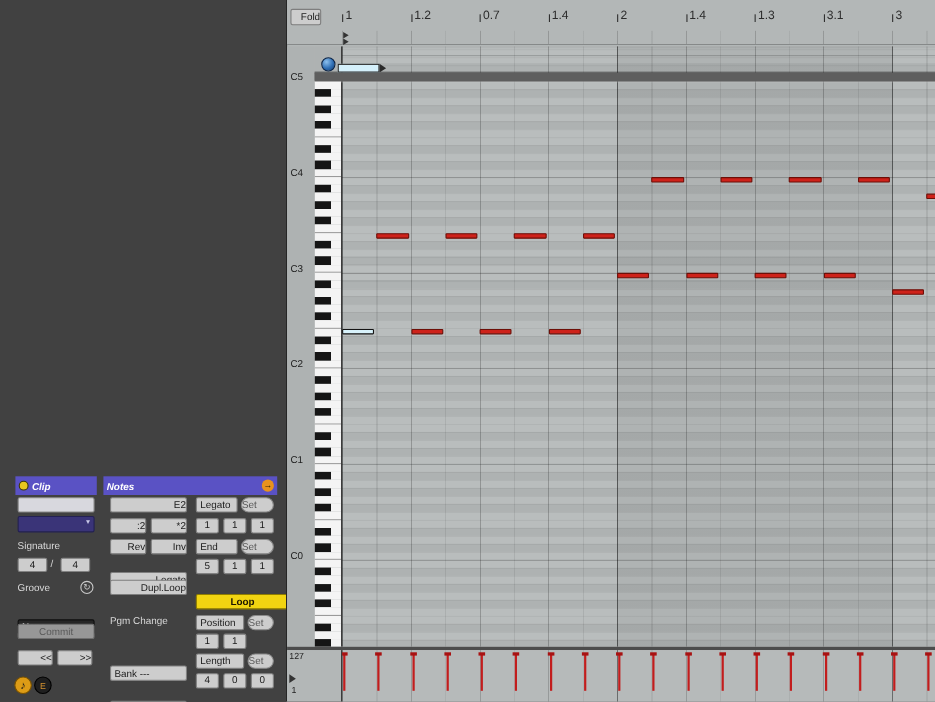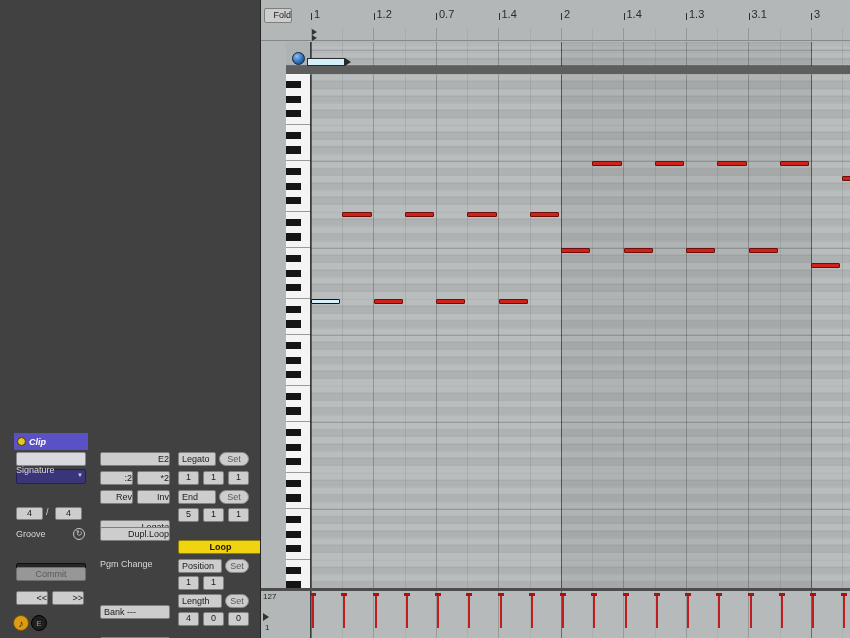--- a/index.html
+++ b/index.html
@@ -12,21 +12,21 @@
   .btn{background:#cdcdcd;border:1px solid #7e7e7e;border-radius:2px;color:#191919;
        font-size:9px;text-align:right;line-height:12px}
   .btn-disabled{background:#979797;border:1px solid #6f6f6f;border-radius:2px;color:#5a5a5a;
        font-size:9px;text-align:center;line-height:12px}
   .val{background:#cdcdcd;border:1px solid #828282;border-radius:2px;color:#191919;
        font-size:9px;text-align:center;line-height:11px}
   .lbl{color:#d8d8d8;font-size:9px}
   .lbl-box{background:#cdcdcd;border:1px solid #828282;border-radius:2px;color:#1c1c1c;
        font-size:9px;padding-left:3px;line-height:12px}
   .set-btn{background:#cdcdcd;border:1px solid #8a8a8a;border-radius:7px;color:#5a5a5a;
-       font-size:9px;text-align:center;line-height:12px}
+       font-size:9px;text-align:left;line-height:12px}
   .loop-btn{background:#f1d411;border:1px solid #8f7d00;border-radius:2px;color:#1c1600;
        font-size:9px;font-weight:bold;text-align:center;line-height:12px}
   .chooser{background:#cdcdcd;border:1px solid #828282;border-radius:2px;color:#1c1c1c;
        font-size:9px;padding-left:3px;line-height:12px;position:relative}
   .chooser-dark{background:#262626;border:1px solid #101010;border-radius:2px;color:#e2e2e2;
        font-size:9px;padding-left:3px;line-height:12px;position:relative}
   .chooser-dark .dd{position:absolute;right:2px;top:2px;font-size:6px;color:#999}
   .field{background:#d8d8de;border:1px solid #8a8a8a;border-radius:2px;font-size:9px;color:#222}
   .color-chooser{background:#3a3478;border:1px solid #232052;border-radius:2px;position:relative}
   .color-chooser .dd{position:absolute;right:2px;top:2px;font-size:6px;color:#c9c9e8}
@@ -90,21 +90,21 @@
 
   <div>
     <div class="panel-hdr abs" style="left:14px;top:433px;width:74px;height:17px">
       <span class="hdr-circle"></span>
       <span class="hdr-title">Clip</span>
     </div>
     <div class="field abs" style="left:16px;top:452px;width:70px;height:14px"></div>
     <div class="color-chooser abs" style="left:16px;top:469px;width:70px;height:15px">
       <span class="dd">▼</span>
     </div>
-    <div class="lbl abs" style="left:16px;top:465px">Signature</div>
+    <div class="lbl abs" style="left:16px;top:491px">Signature</div>
     <div class="val abs" style="left:16px;top:507px;width:27px;height:13px">4</div>
     <div class="lbl abs" style="left:46px;top:507px">/</div>
     <div class="val abs" style="left:55px;top:507px;width:27px;height:13px">4</div>
     <div class="lbl abs" style="left:16px;top:529px">Groove</div>
     <div class="groove-icon abs" style="left:73px;top:528px">
       <span>↻</span>
     </div>
     <div class="chooser-dark abs" style="left:16px;top:548px;width:70px;height:14px">
       <span>None</span>
       <span class="dd">▼</span>
@@ -114,20 +114,24 @@
     <div class="btn abs" style="left:52px;top:591px;width:32px;height:14px">&gt;&gt;</div>
     <div class="tab-icon tab-note abs" style="left:13px;top:615px">
       <span>♪</span>
     </div>
     <div class="tab-icon tab-env abs" style="left:31px;top:615px">
       <span>E</span>
     </div>
   </div>
 
   <div>
+    <div class="panel-hdr abs" style="left:94px;top:433px;width:158px;height:17px">
+      <span class="hdr-title">Notes</span>
+      <span class="hdr-arrow">→</span>
+    </div>
 
     <div class="btn abs" style="left:100px;top:452px;width:70px;height:14px">E2</div>
     <div class="btn abs" style="left:100px;top:471px;width:33px;height:14px">:2</div>
     <div class="btn abs" style="left:137px;top:471px;width:33px;height:14px">*2</div>
     <div class="btn abs" style="left:100px;top:490px;width:33px;height:14px">Rev</div>
     <div class="btn abs" style="left:137px;top:490px;width:33px;height:14px">Inv</div>
     <div class="btn abs" style="left:100px;top:520px;width:70px;height:14px">Legato</div>
     <div class="btn abs" style="left:100px;top:527px;width:70px;height:14px">Dupl.Loop</div>
     <div class="lbl abs" style="left:100px;top:559px">Pgm Change</div>
     <div class="chooser abs" style="left:100px;top:576px;width:70px;height:14px">
@@ -203,20 +207,28 @@
         </div>
     </div>
 
     <div id="marker-lane" class="abs" style="left:0;top:28px;width:590px;height:13px;background:#b3b7b7;border-bottom:1px solid rgba(0,0,0,0.25)">
       <div class="lane-stripes abs" style="left:50px;top:0;right:0;bottom:0"></div>
       <div class="tri-right abs" style="left:51px;top:1px"></div>
       <div class="tri-right abs" style="left:51px;top:7px"></div>
     </div>
 
     <div id="grid-region" class="abs" style="left:0;top:42px;width:590px;height:546px;overflow:hidden">
+      <div id="labels-col" class="abs" style="left:0;top:0;width:25px;height:546px;background:#aeb2b2">
+          <div class="key-label" style="top: 22.5px;">C5</div>
+          <div class="key-label" style="top: 109.5px;">C4</div>
+          <div class="key-label" style="top: 196.5px;">C3</div>
+          <div class="key-label" style="top: 283.5px;">C2</div>
+          <div class="key-label" style="top: 370.5px;">C1</div>
+          <div class="key-label" style="top: 457.5px;">C0</div>
+        </div>
       <div id="keys-col" class="abs" style="left:25px;top:0;width:25px;height:546px;background:#aeb2b2;border-right:1px solid #3c3c3c;overflow:hidden">
           <div class="key white" style="top: 31.75px;"></div>
           <div class="key black" style="top: 39px;"></div>
           <div class="key white" style="top: 46.25px;"></div>
           <div class="key black" style="top: 53.5px;"></div>
           <div class="key white" style="top: 60.75px;"></div>
           <div class="key black" style="top: 68px;"></div>
           <div class="key white" style="top: 75.25px;"></div>
           <div class="key-sep" style="top: 81.5px;"></div>
           <div class="key white" style="top: 82.5px;"></div>

